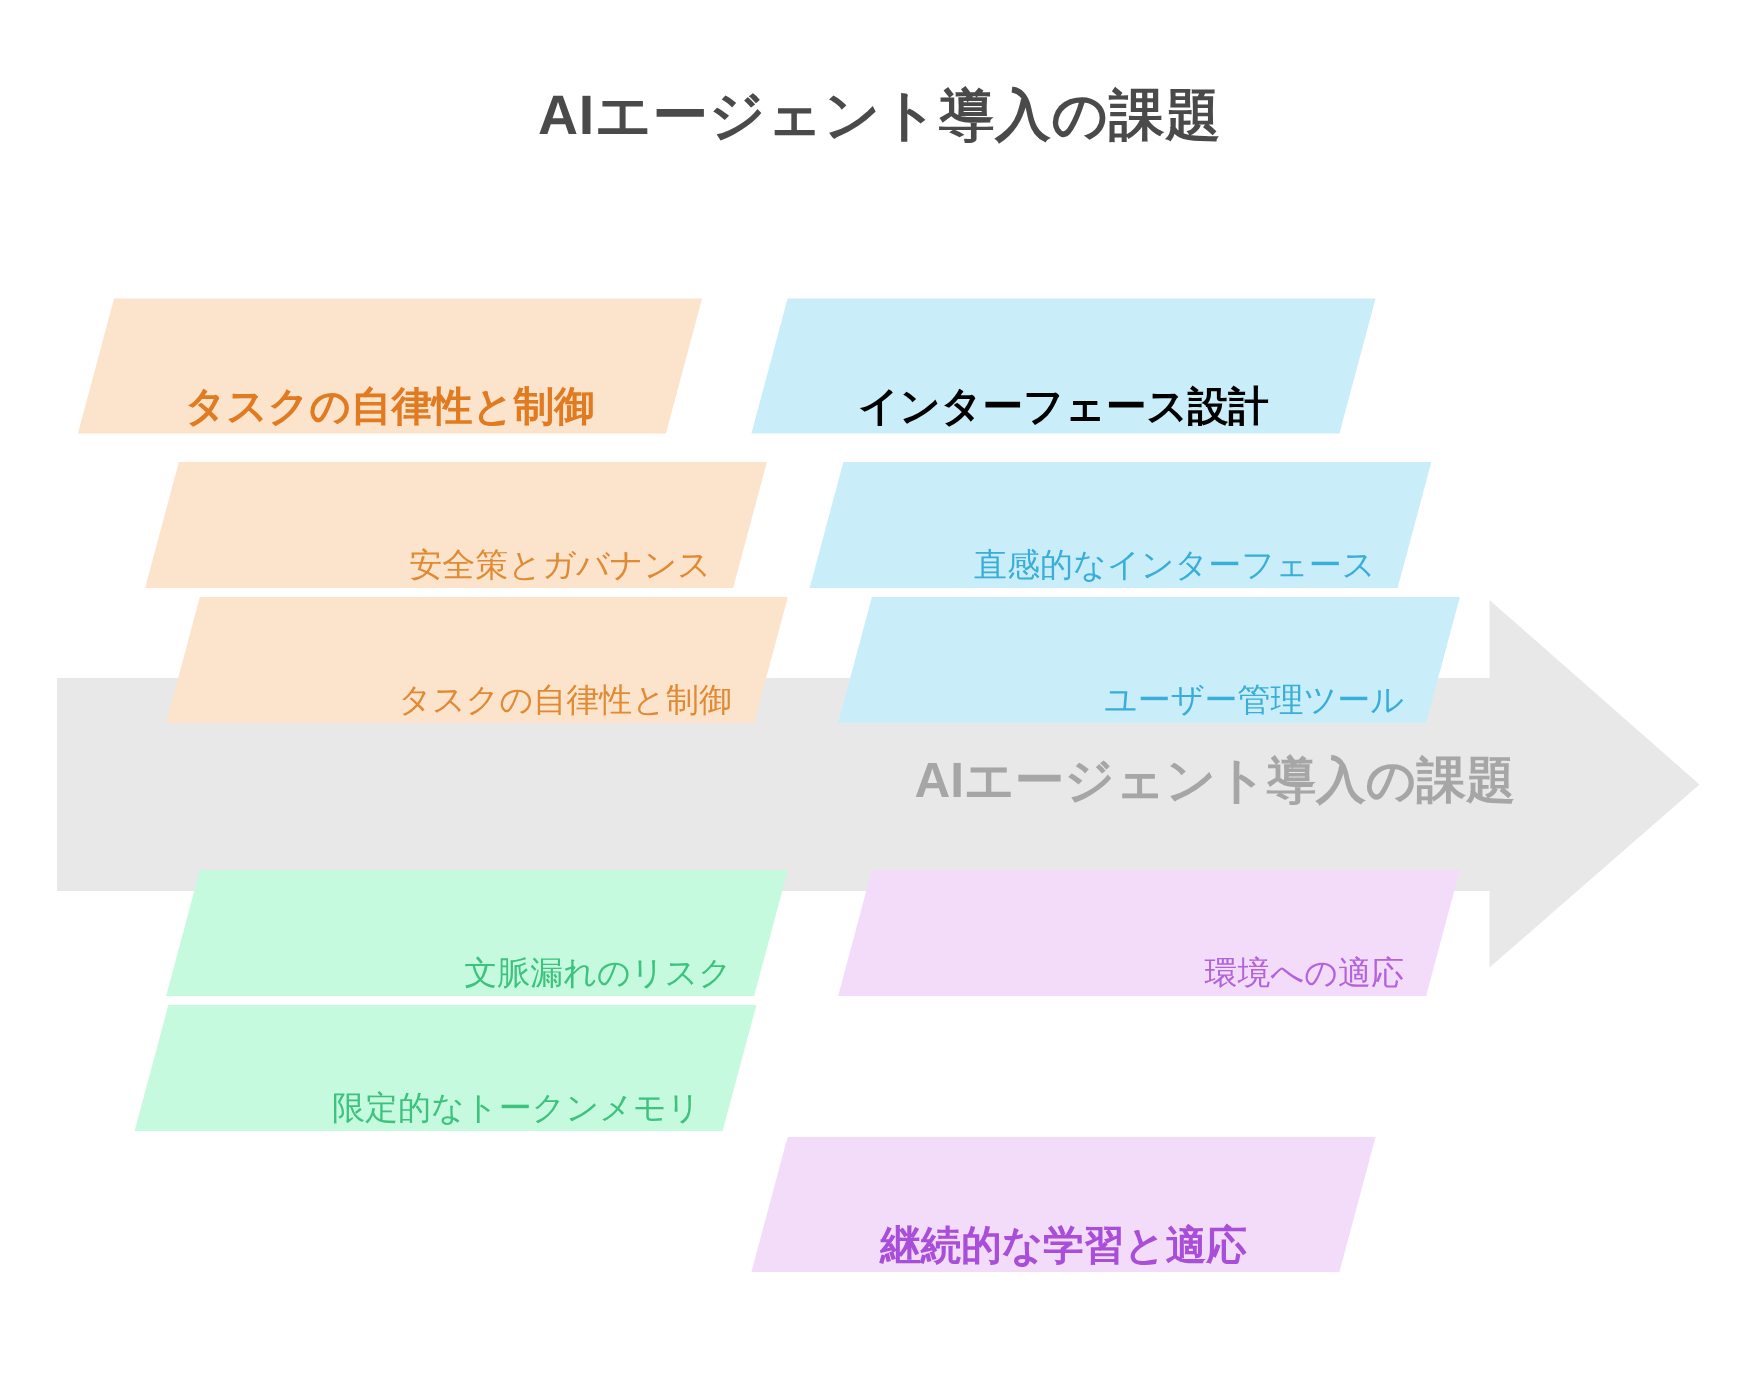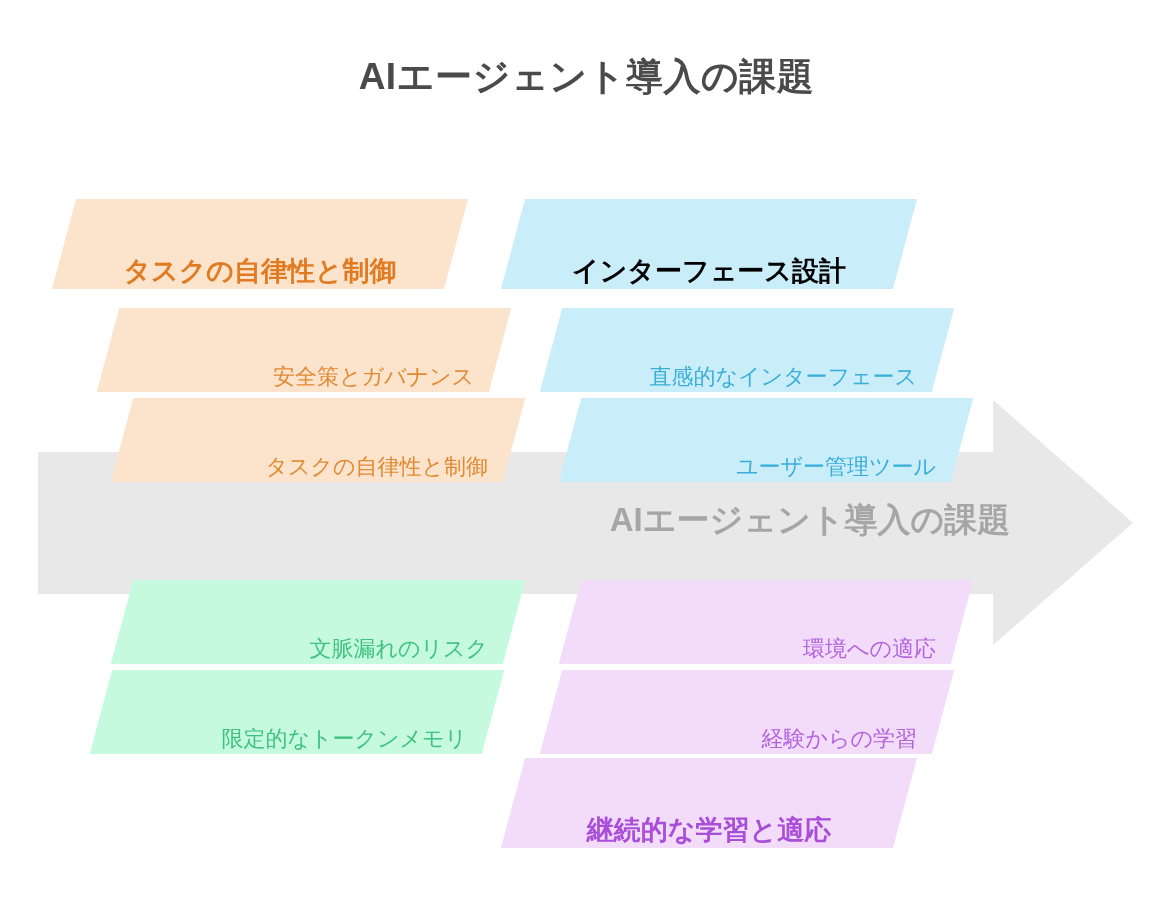--- a/index.html
+++ b/index.html
@@ -169,23 +169,19 @@
     <span class="skew"></span>
     <span class="label">文脈漏れのリスク</span>
   </div>
 
 
   <div class="block sub theme-purple col-right row-s" style="left:570px; top:580px;">
     <span class="skew"></span>
     <span class="label">環境への適応</span>
   </div>
 
-  <div class="block sub theme-purple col-right row-s" style="left:551px; top:670px;">
-    <span class="skew"></span>
-    <span class="label">経験からの学習</span>
-  </div>
 
   <div class="block header theme-purple col-right row-h" style="left:513px; top:758px;">
     <span class="skew"></span>
     <span class="label">継続的な学習と適応</span>
   </div>
 
 </div>
 
 </body></html>

